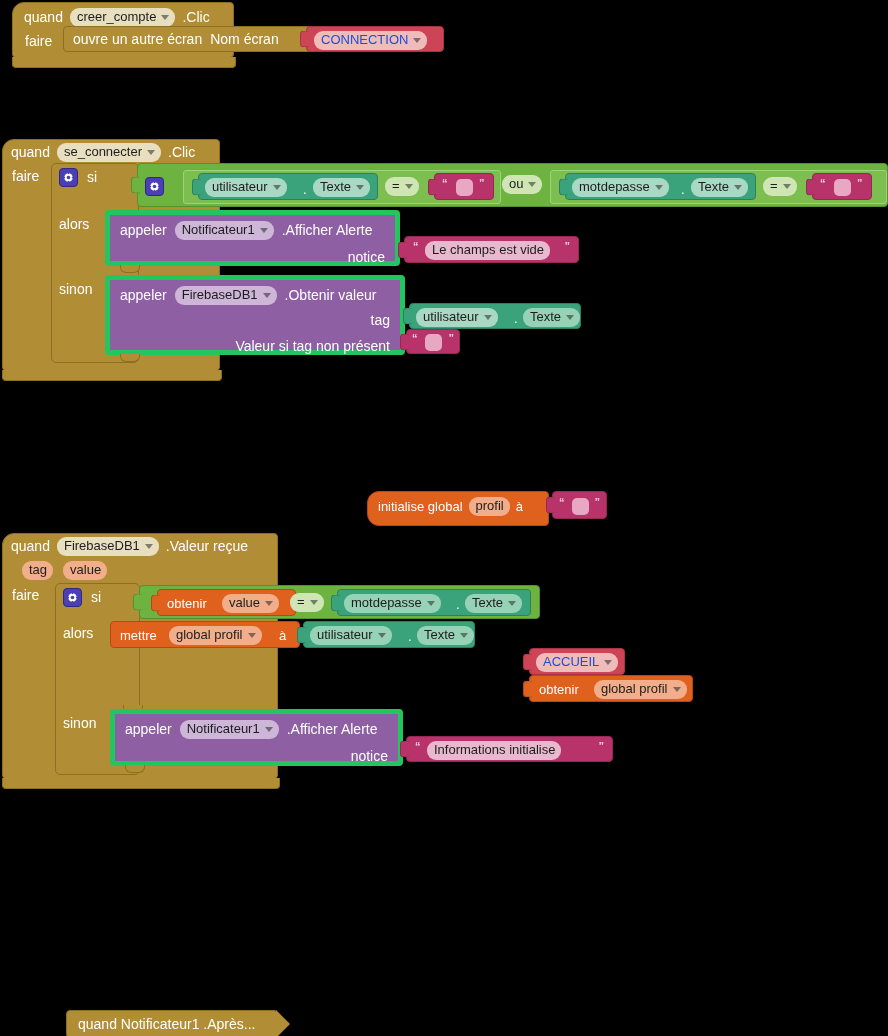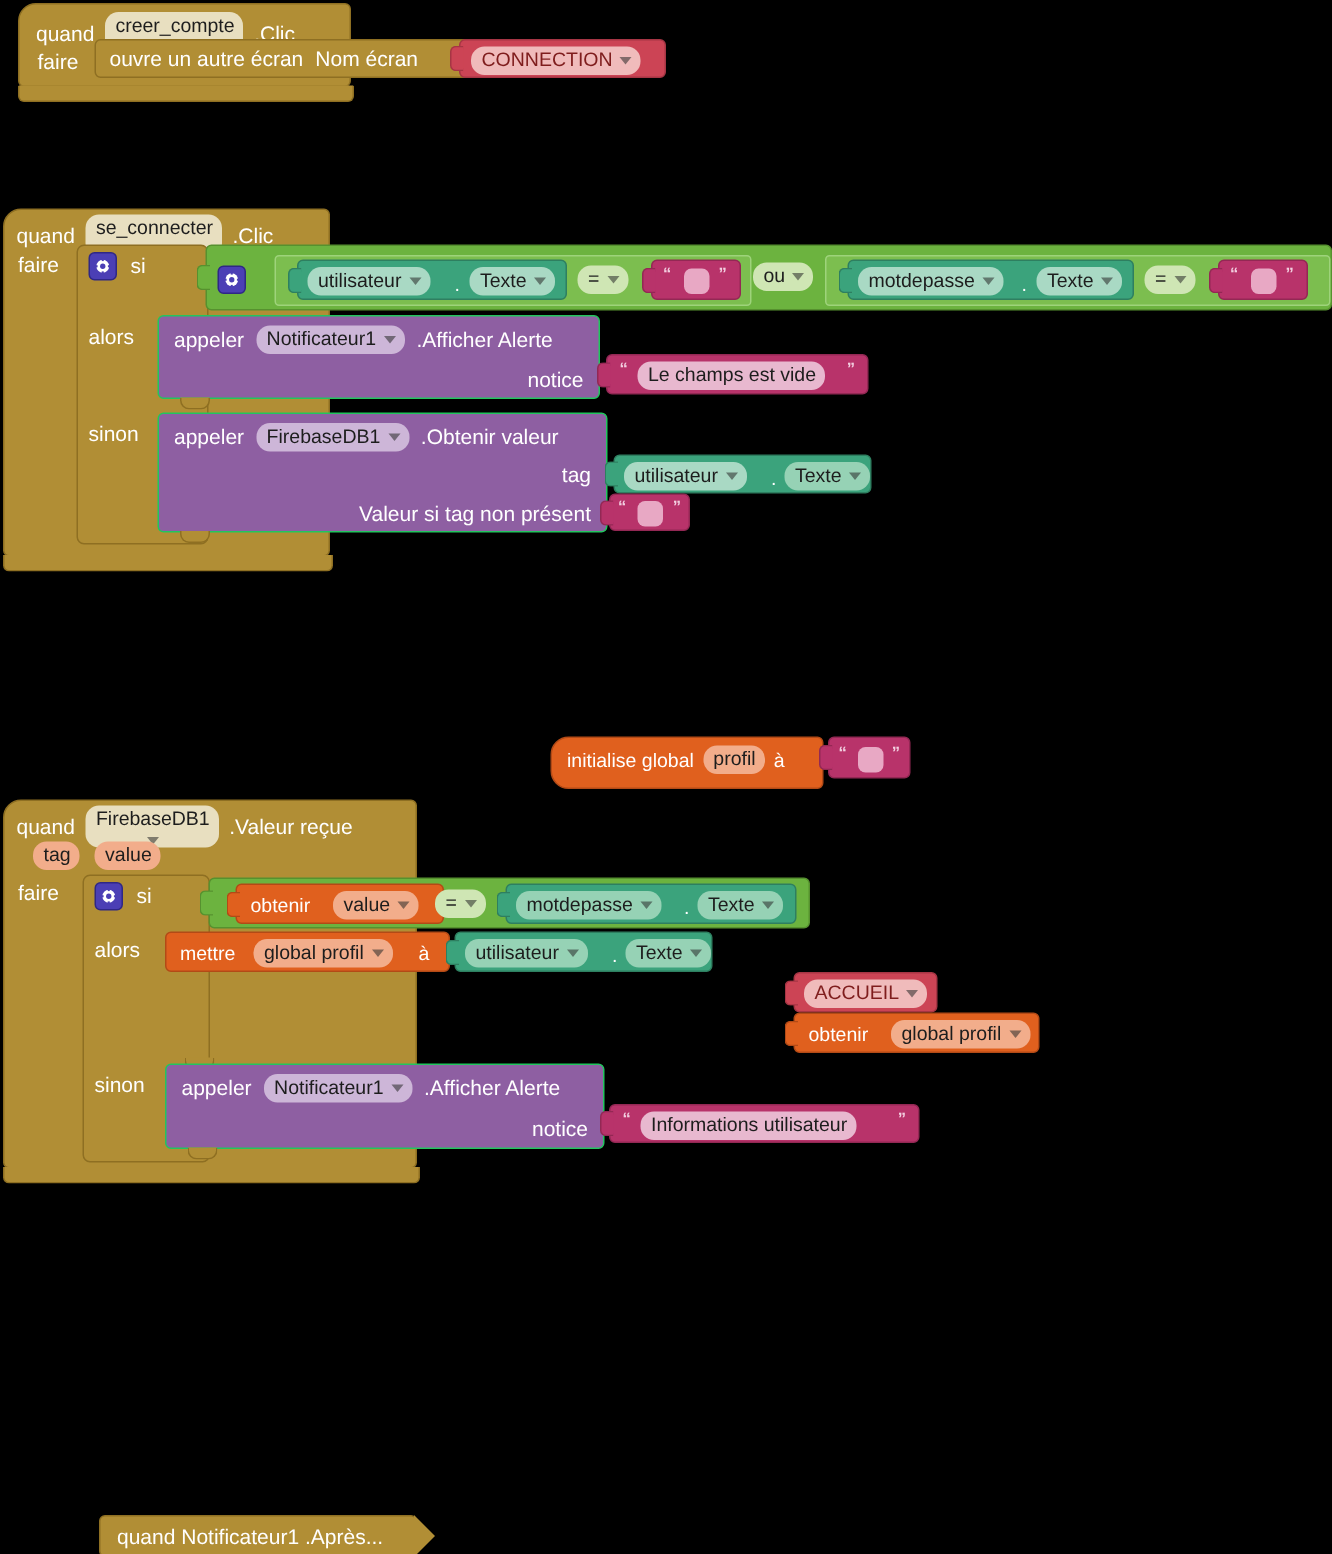--- a/index.html
+++ b/index.html
@@ -26,21 +26,21 @@
   .notch{
     position:absolute;width:18px;height:7px;background:#B18E35;
     border-left:1px solid #8E6F22;border-right:1px solid #8E6F22;
     border-bottom:1px solid #8E6F22;border-radius:0 0 6px 6px;
   }
 
   
   .ctrl{background:#B18E35;border:1px solid #8E6F22;border-radius:4px;color:#fff;}
 
   
-  .call{background:#8E5FA2;border:1px solid #22c55e;border-radius:4px;color:#fff;}
+  .call{background:#8E5FA2;border:5px solid #22c55e;border-radius:4px;color:#fff;}
 
   
   .varblk{background:#E0601E;border:1px solid #B34A16;border-radius:4px;color:#fff;}
 
   
   .logic{background:#6CB33F;border:1px solid #56912F;border-radius:4px;color:#fff;}
   .logic-inner{background:#7CBE4F;border:1px solid #9ED37B;border-radius:3px;}
 
   
   .getter{background:#3BA37C;border:1px solid #2E7F60;border-radius:4px;color:#fff;}
@@ -50,27 +50,27 @@
 
   
   .enum{background:#CC4455;border:1px solid #A63544;border-radius:4px;color:#fff;}
 
   
   .field{
     display:inline-flex;align-items:center;gap:4px;
     border-radius:9px;padding:1px 6px 2px 7px;
     font-size:13px;line-height:16px;white-space:nowrap;
   }
-  .f-cream{background:#E8DFC0;color:#1d1d1d;flex-direction:column;}
+  .f-cream{background:#E8DFC0;color:#1d1d1d;}
   .f-lav  {background:#CDB6D8;color:#1d1d1d;}
   .f-peach{background:#F2AD8B;color:#1d1d1d;}
   .f-lgreen{background:#CFE6B4;color:#1d1d1d;}
   .f-seam {background:#A9D9C4;color:#1d1d1d;}
   .f-pink {background:#E8B8CF;color:#1d1d1d;}
-  .f-rose {background:#F0BBBB;color:#7f1d1d;}
+  .f-rose {background:#F0BBBB;color:#1d4ed8;}
   .f-tmint{background:#96D2B5;color:#1d1d1d;}
 
   .caret{
     width:0;height:0;border-left:4px solid transparent;border-right:4px solid transparent;
     border-top:5px solid rgba(40,40,40,.55);margin-left:1px;
   }
   .lbl{font-size:14px;line-height:17px;color:#fff;white-space:nowrap;}
   .lbl-sm{font-size:13px;}
 
   
@@ -430,21 +430,21 @@
       </span>
       <span class="lbl">.Afficher Alerte</span>
     </div>
     <span class="lbl" style="position:absolute;right:10px;top:34px;">notice</span>
   </div>
   <div class="notch" style="left:125px;top:765px;"></div>
   <div class="blk text" style="left:406px;top:736px;width:207px;height:26px;">
     <span class="plug plug-text"></span>
     <span class="quo" style="position:absolute;left:8px;top:3px;">“</span>
     <span class="field f-pink" style="position:absolute;left:20px;top:4px;">
-      <span>Informations utilisateur</span>
+      <span>Informations initialise</span>
     </span>
     <span class="quo" style="position:absolute;right:8px;top:3px;">”</span>
   </div>
 
 
   <div class="collapsed" style="left:66px;top:1010px;">
     <span>quand  Notificateur1 .Après...</span>
   </div>
 
 </div>

